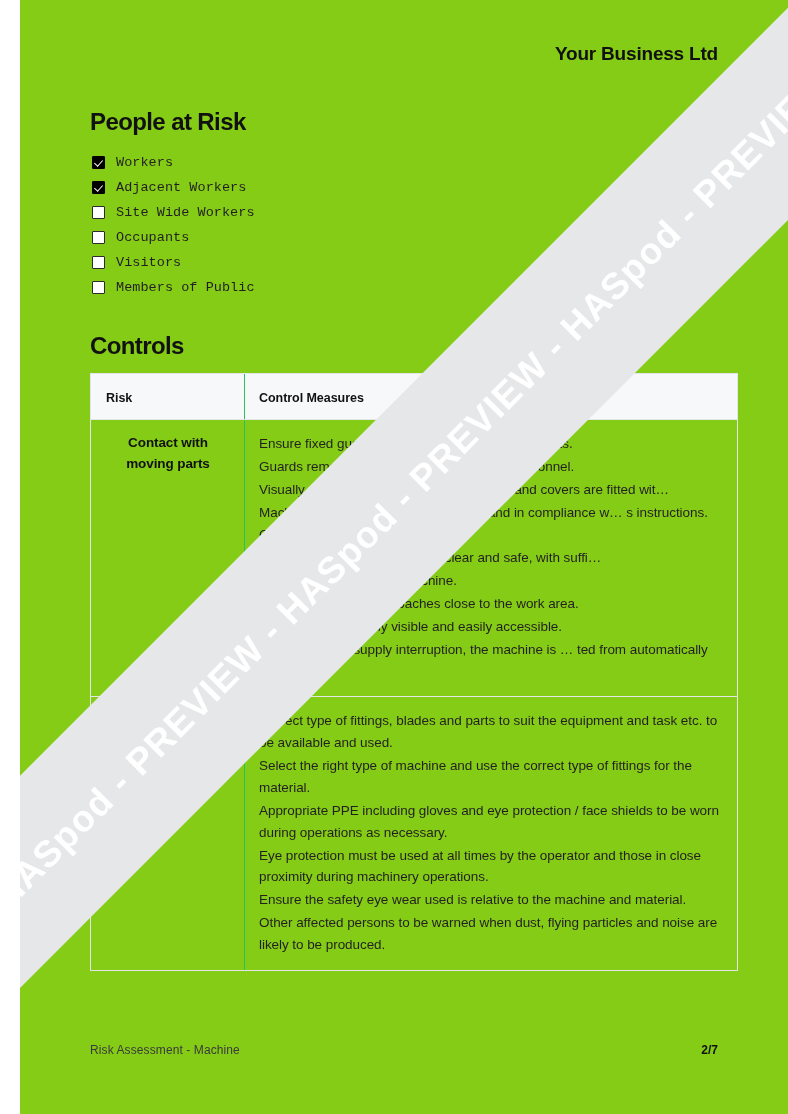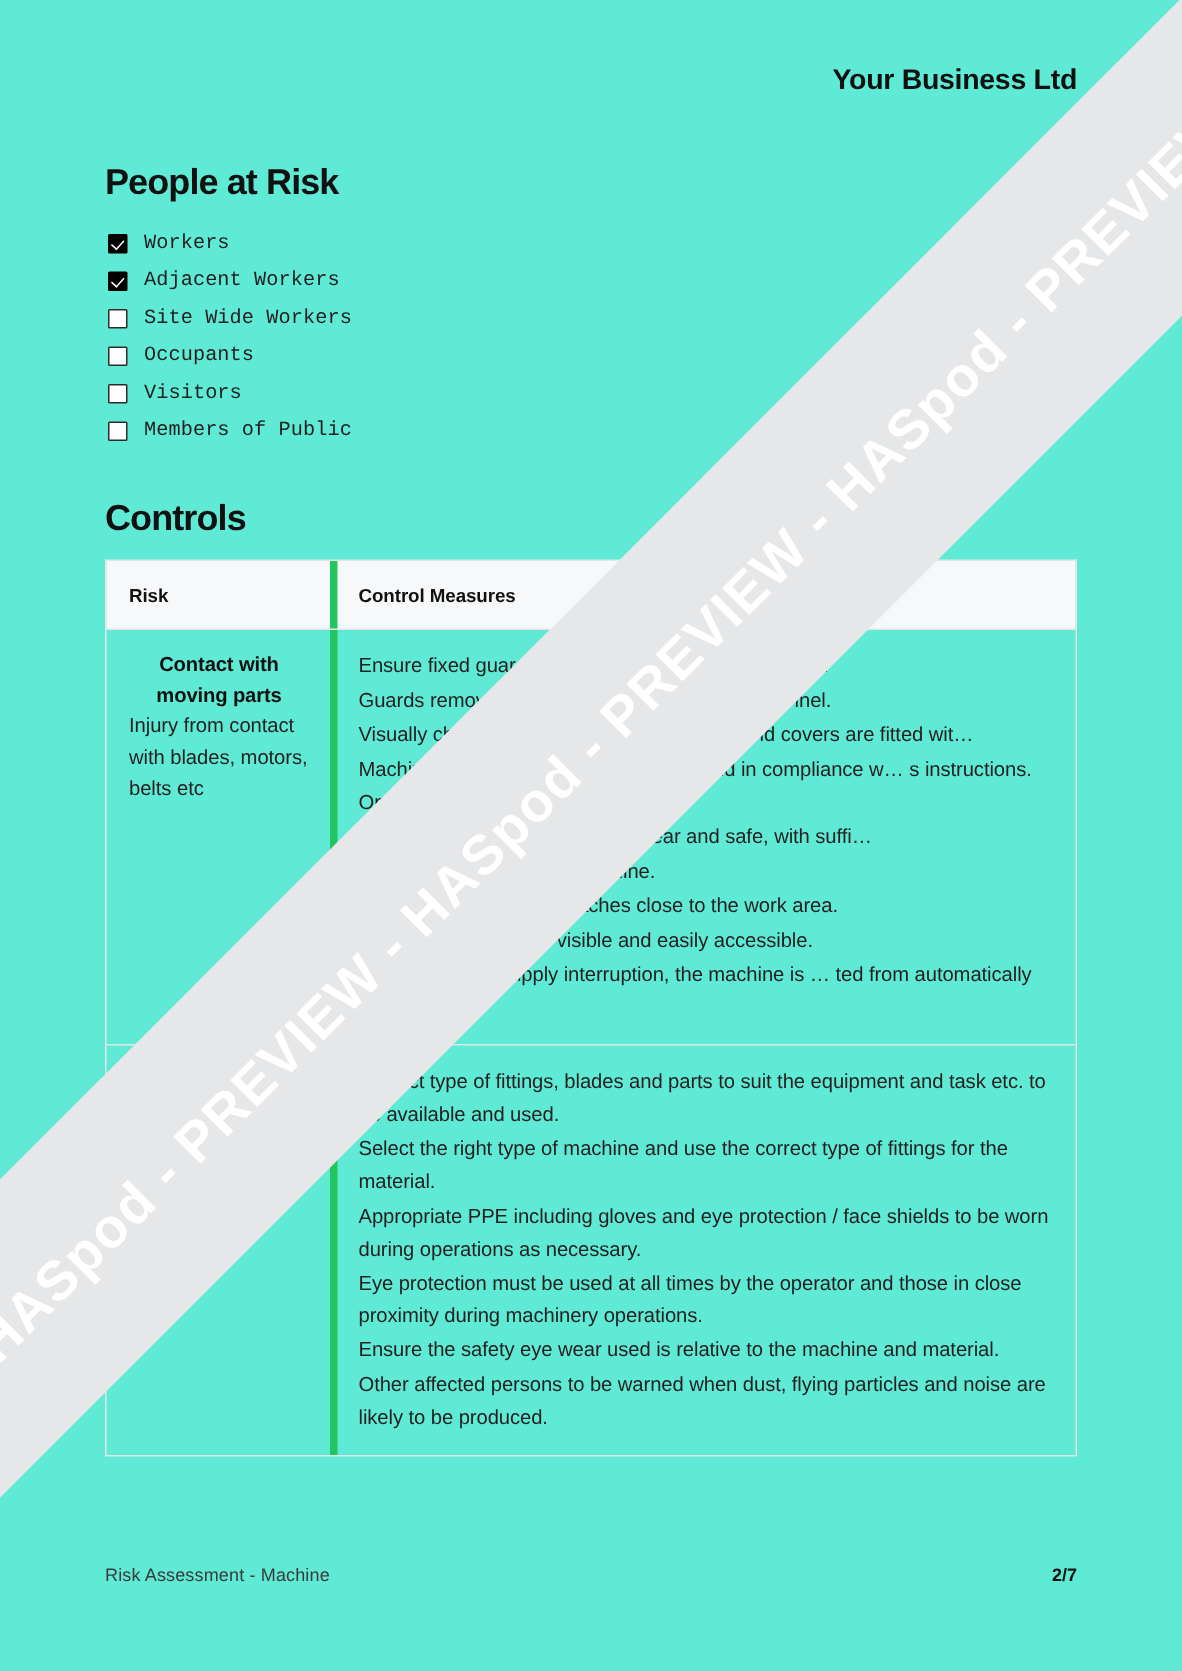--- a/index.html
+++ b/index.html
@@ -14,21 +14,22 @@
     overflow: hidden;
     font-family: "Liberation Sans", sans-serif;
     color: #231f20;
     -webkit-font-smoothing: antialiased;
   }
 
   
   .page {
     position: absolute;
     inset: 0;
-    background: #5eead4;
+    background: #84cc16;
+    margin-left: 20px;
   }
 
   .content {
     position: absolute;
     left: 70px;
     right: 70px;
     top: 0;
     bottom: 0;
   }
 
@@ -120,21 +121,21 @@
     display: flex;
     border-bottom: 1px solid #e3e5e8;
   }
   .trow.head {
     background: #f7f8f9;
   }
   .cell-risk {
     width: 154px;
     flex: 0 0 154px;
     box-sizing: border-box;
-    border-right: 5px solid #22c55e;
+    border-right: 1px solid #22c55e;
     padding: 13px 14px 14px 15px;
   }
   .cell-ctrl {
     flex: 1 1 auto;
     box-sizing: border-box;
     padding: 13px 14px 14px 14px;
   }
   .trow.head .cell-risk,
   .trow.head .cell-ctrl {
     padding-top: 14px;
@@ -268,21 +269,20 @@
           <span class="th">Risk</span>
         </div>
         <div class="cell-ctrl">
           <span class="th">Control Measures</span>
         </div>
       </div>
 
       <div class="trow">
         <div class="cell-risk">
           <div class="risk-title">Contact with moving parts</div>
-          <div class="risk-desc">Injury from contact with blades, motors, belts etc</div>
         </div>
         <div class="cell-ctrl">
           <p class="ctrl-line">Ensure fixed guard in place to p… …th moving parts.</p>
           <p class="ctrl-line">Guards removable only with … authorised personnel.</p>
           <p class="ctrl-line">Visually check equipm… ensure all guards and covers are fitted wit…</p>
           <p class="ctrl-line">Machine will onl… authorised persons and in compliance w… s instructions.</p>
           <p class="ctrl-line">Operators … available.</p>
           <p class="ctrl-line">Before … e, ensure the area is clear and safe, with suffi…</p>
           <p class="ctrl-line">O… marked out around machine.</p>
           <p class="ctrl-line">… ne if somebody approaches close to the work area.</p>

